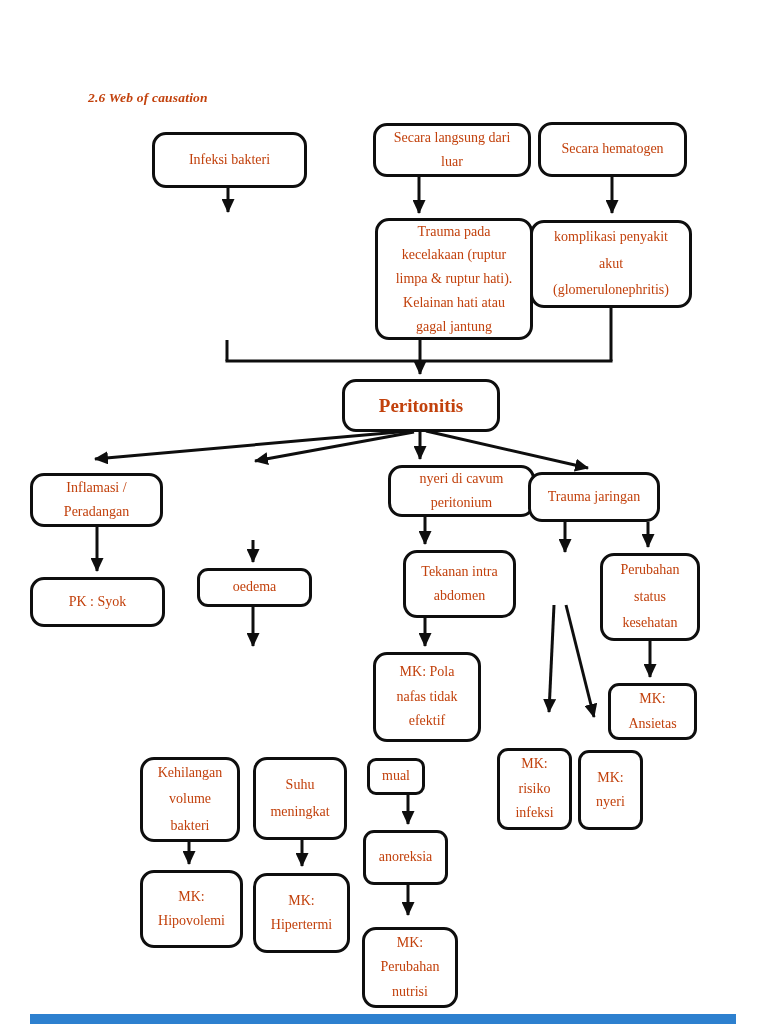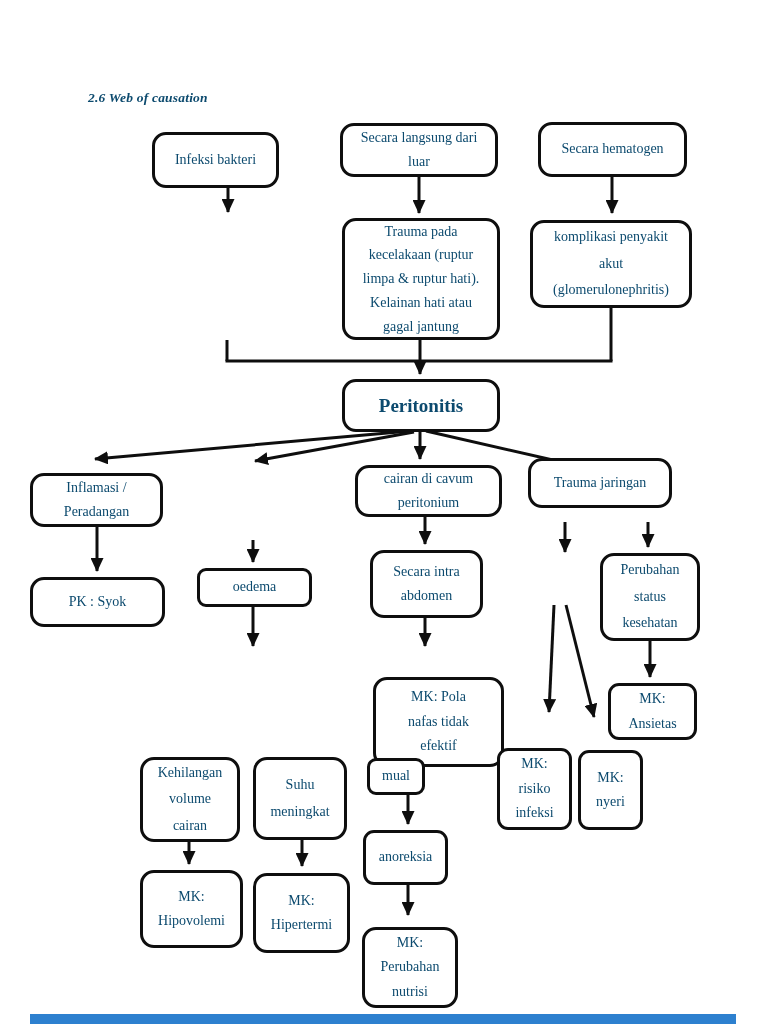--- a/index.html
+++ b/index.html
@@ -1,37 +1,37 @@
 <!DOCTYPE html>
 <html><head>
 <meta charset="utf-8">
 <style>
   html,body{margin:0;padding:0;background:#ffffff;}
   .page{
     position:relative;width:768px;height:1024px;background:#ffffff;overflow:hidden;
-    font-family:"Liberation Serif","DejaVu Serif",serif;color:#0c4a6e;
+    font-family:"Liberation Serif","DejaVu Serif",serif;color:#c2410c;
   }
   .section-title{
     position:absolute;left:88px;top:90px;
     font-size:13.5px;font-weight:bold;font-style:italic;letter-spacing:.2px;
   }
   svg.connectors{position:absolute;left:0;top:0;width:768px;height:1024px;z-index:1;}
   svg.connectors line{stroke:#0e0e0e;stroke-width:3;}
   .node{
     position:absolute;z-index:2;background:#ffffff;
     border:3px solid #0e0e0e;border-radius:14px;
     display:flex;align-items:center;justify-content:center;
     text-align:center;white-space:pre-line;
     font-size:14px;line-height:1.75;padding:2px 4px;box-sizing:border-box;
   }
   .node.small{border-radius:11px;}
   .node.bold{font-weight:bold;font-size:19px;}
   .lh-tall{line-height:2.15;}
   .lh-19{line-height:1.9;}
-  .lh-17{line-height:1.7;}
+  .lh-17{line-height:1.7;margin-left:33px;}
   .accent-bar{
     position:absolute;left:30px;top:1014px;width:706px;height:10px;
     background:#2d80cf;z-index:3;
   }
 </style>
 </head>
 <body>
 
 <div class="page">
 
@@ -63,65 +63,65 @@
     <line x1="648" y1="522" x2="648" y2="547" marker-end="url(#ah)"></line>
     <line x1="650" y1="641" x2="650" y2="677" marker-end="url(#ah)"></line>
     <line x1="554" y1="605" x2="549" y2="712" marker-end="url(#ah)"></line>
     <line x1="566" y1="605" x2="594" y2="717" marker-end="url(#ah)"></line>
     <line x1="189" y1="842" x2="189" y2="864" marker-end="url(#ah)"></line>
     <line x1="302" y1="840" x2="302" y2="866" marker-end="url(#ah)"></line>
     <line x1="408" y1="795" x2="408" y2="824" marker-end="url(#ah)"></line>
     <line x1="408" y1="885" x2="408" y2="915" marker-end="url(#ah)"></line>
   </svg>
 
-  <div class="node" style="left:152px;top:132px;width:127px;height:56px;text-align:center;">Infeksi bakteri</div>
+  <div class="node" style="left:152px;top:132px;width:155px;height:56px;text-align:center;">Infeksi bakteri</div>
   <div class="node lh-17" style="left:340px;top:123px;width:158px;height:54px;">Secara langsung dari
 luar</div>
   <div class="node" style="left:538px;top:122px;width:149px;height:55px;text-align:center;">Secara hematogen</div>
 
   <div class="node lh-17" style="left:342px;top:218px;width:158px;height:122px;">Trauma pada
 kecelakaan (ruptur
 limpa &amp; ruptur hati).
 Kelainan hati atau
 gagal jantung</div>
   <div class="node lh-19" style="left:530px;top:220px;width:162px;height:88px;">komplikasi penyakit
 akut
 (glomerulonephritis)</div>
 
   <div class="node bold" style="left:342px;top:379px;width:158px;height:53px;">Peritonitis</div>
 
   <div class="node" style="left:30px;top:473px;width:133px;height:54px;">Inflamasi /
 Peradangan</div>
-  <div class="node lh-17" style="left:355px;top:465px;width:147px;height:52px;">cairan di cavum
+  <div class="node lh-17" style="left:355px;top:465px;width:147px;height:52px;">nyeri di cavum
 peritonium</div>
-  <div class="node" style="left:528px;top:458px;width:144px;height:50px;">Trauma jaringan</div>
+  <div class="node" style="left:528px;top:472px;width:132px;height:50px;">Trauma jaringan</div>
 
   <div class="node" style="left:30px;top:577px;width:135px;height:50px;">PK : Syok</div>
-  <div class="node small" style="left:197px;top:568px;width:115px;height:39px;border-radius:9px;">oedema</div>
-  <div class="node lh-17" style="left:370px;top:550px;width:113px;height:68px;">Secara intra
+  <div class="node small" style="left:197px;top:568px;width:115px;height:39px;">oedema</div>
+  <div class="node lh-17" style="left:370px;top:550px;width:113px;height:68px;">Tekanan intra
 abdomen</div>
   <div class="node lh-19" style="left:600px;top:553px;width:100px;height:88px;">Perubahan
 status
 kesehatan</div>
 
-  <div class="node" style="left:373px;top:652px;width:131px;height:90px;margin-top:25px;">MK: Pola
+  <div class="node" style="left:373px;top:652px;width:108px;height:90px;">MK: Pola
 nafas tidak
 efektif</div>
   <div class="node small" style="left:608px;top:683px;width:89px;height:57px;">MK:
 Ansietas</div>
 
   <div class="node small" style="left:497px;top:748px;width:75px;height:82px;">MK:
 risiko
 infeksi</div>
   <div class="node small" style="left:578px;top:750px;width:65px;height:80px;">MK:
 nyeri</div>
 
   <div class="node lh-19" style="left:140px;top:757px;width:100px;height:85px;">Kehilangan
 volume
-cairan</div>
+bakteri</div>
   <div class="node lh-19" style="left:253px;top:757px;width:94px;height:83px;">Suhu
 meningkat</div>
   <div class="node small" style="left:367px;top:758px;width:58px;height:37px;border-radius:9px;">mual</div>
   <div class="node small" style="left:363px;top:830px;width:85px;height:55px;">anoreksia</div>
 
   <div class="node" style="left:140px;top:870px;width:103px;height:78px;">MK:
 Hipovolemi</div>
   <div class="node" style="left:253px;top:873px;width:97px;height:80px;">MK:
 Hipertermi</div>
   <div class="node" style="left:362px;top:927px;width:96px;height:81px;">MK:

